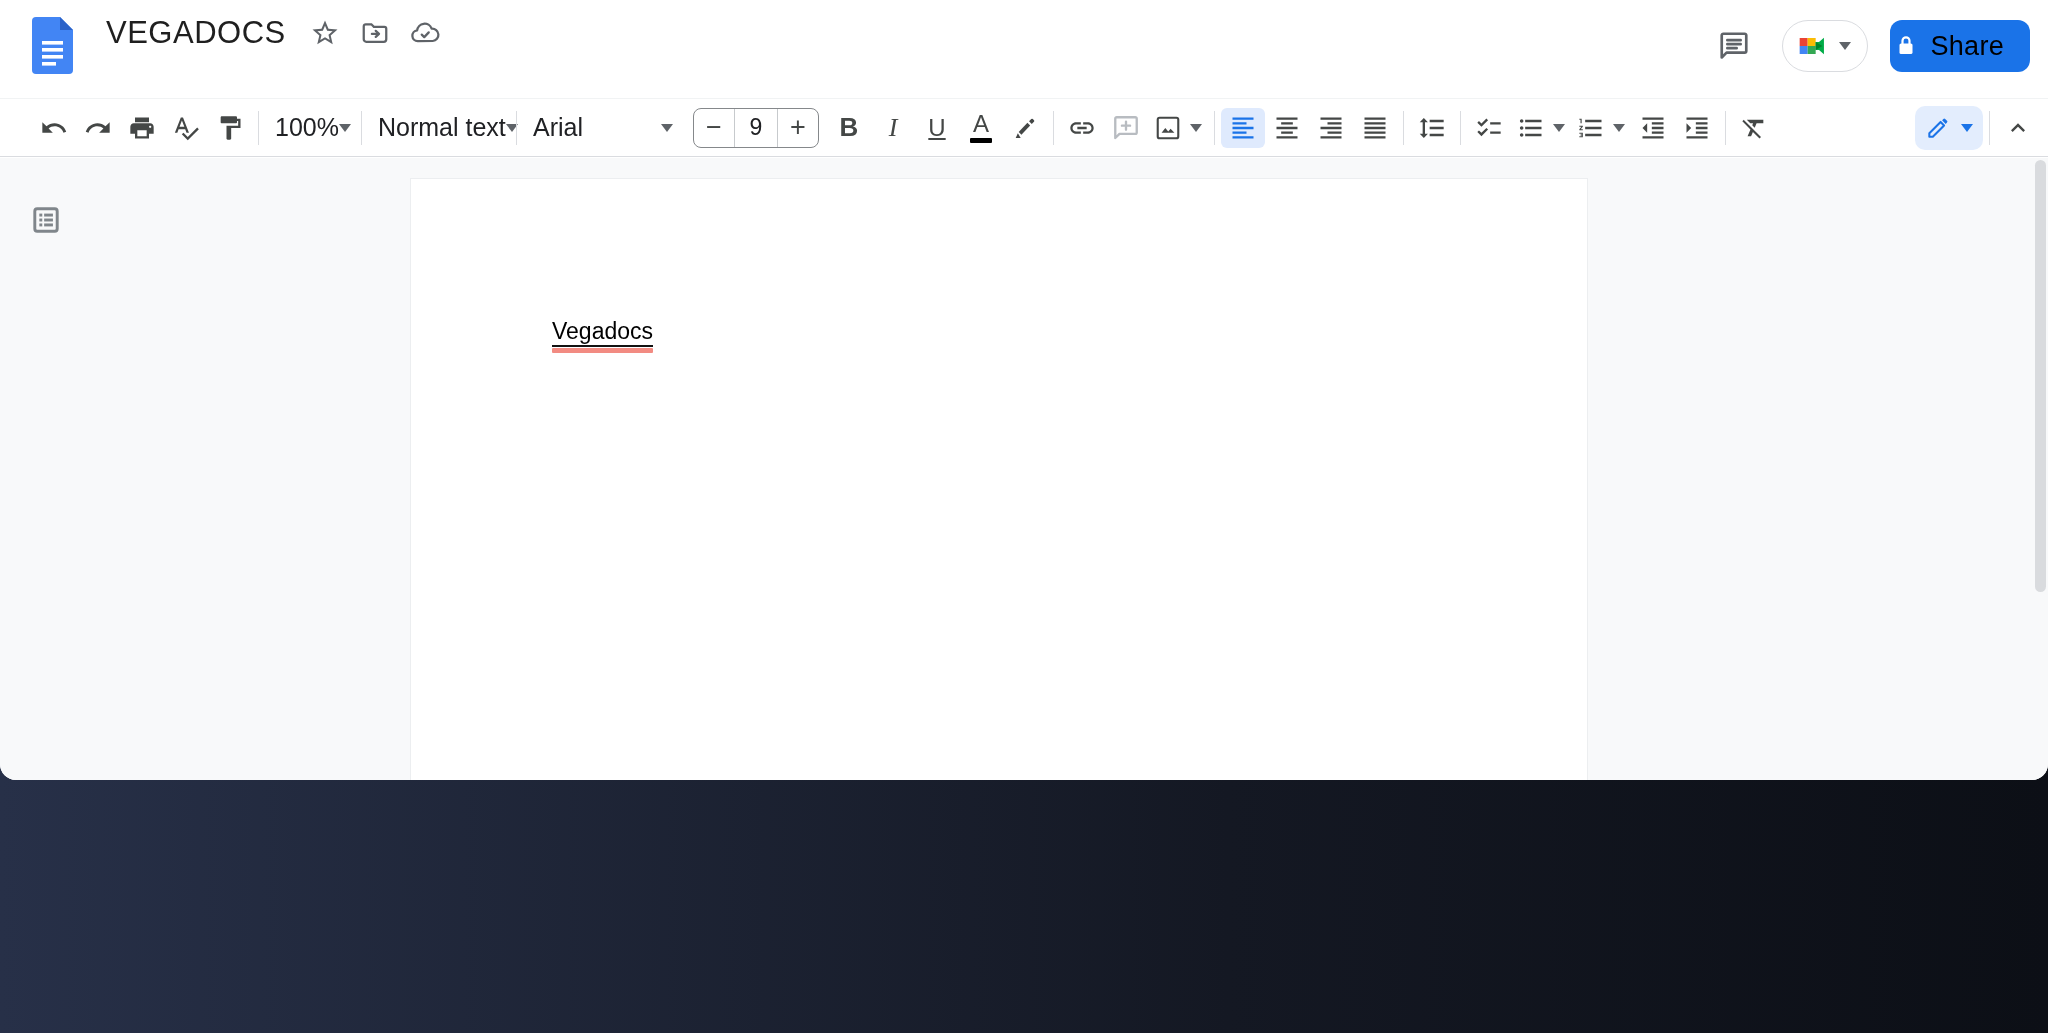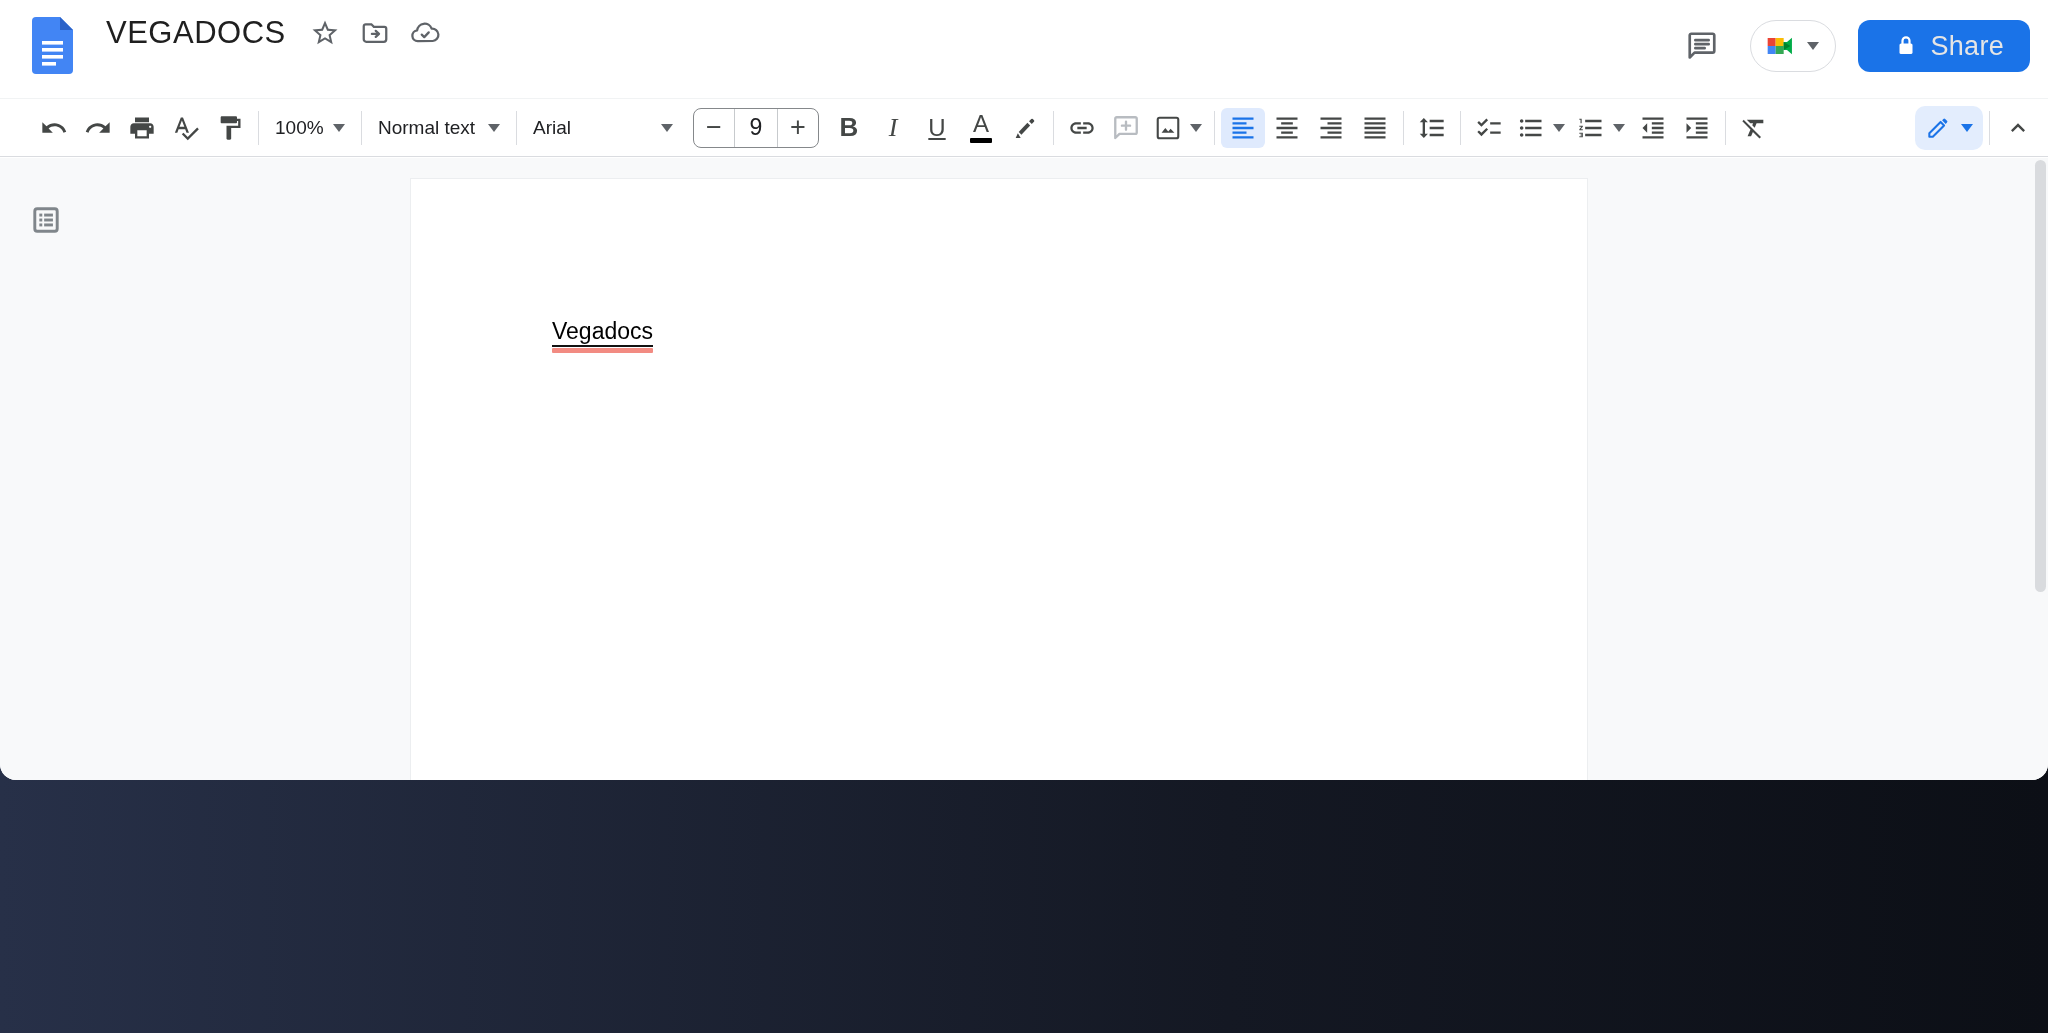--- a/index.html
+++ b/index.html
@@ -23,39 +23,39 @@
   .menubar { position:absolute; left:94px; top:50px; display:flex; align-items:center; height:38px; }
   .menu-item { font-size:26px; color:#202124; padding:3px 14px; border-radius:8px; cursor:pointer; white-space:nowrap; }
   .last-edit { margin-left:26px; font-size:22px; color:#5f6368; text-decoration:underline; cursor:pointer; white-space:nowrap; }
   .header-right { position:absolute; right:18px; top:20px; height:52px; display:flex; align-items:center; gap:22px; }
   .hbtn { width:52px; height:52px; display:flex; align-items:center; justify-content:center; border-radius:50%;
           color:#5f6368; cursor:pointer; }
   .hbtn svg { width:32px; height:32px; }
   .meet-pill { display:flex; align-items:center; gap:10px; border:1px solid #dadce0; border-radius:28px;
                padding:0 16px 0 14px; height:52px; cursor:pointer; background:#fff; }
   .meet-pill svg { width:32px; height:32px; }
-  .share-btn { display:flex; align-items:center; gap:12px; background:#1a73e8; color:#e5e5e5; height:52px;
-               padding:0 26px 0 36px; border-radius:12px; border:none; cursor:pointer; }
+  .share-btn { display:flex; align-items:center; gap:12px; background:#1a73e8; color:#000000; height:52px;
+               padding:0 26px 0 4px; border-radius:12px; border:none; cursor:pointer; }
   .share-btn svg { width:24px; height:24px; }
   .share-label { font-size:27px; font-weight:500; letter-spacing:.3px; }
 
   
   .toolbar { position:absolute; left:0; top:98px; width:100%; height:59px; background:#fff;
              border-top:1px solid #f1f3f4; border-bottom:1px solid #dadce0;
              display:flex; align-items:center; padding:0 8px 0 32px; }
   .ib { width:44px; height:40px; display:flex; align-items:center; justify-content:center;
         border-radius:6px; color:#444746; cursor:pointer; flex:none; }
   .ib svg { width:28px; height:28px; }
   .ib.disabled { color:#b8bcc1; cursor:default; }
   .sep { width:1px; height:34px; background:#dadce0; margin:0 6px; flex:none; }
   .crt { width:0; height:0; border-left:6px solid transparent; border-right:6px solid transparent;
          border-top:8px solid #5f6368; flex:none; }
   .ctrl { display:flex; align-items:center; justify-content:space-between; height:40px; border-radius:6px;
           cursor:pointer; color:#202124; flex:none; padding:0 10px; }
-  .ctrl-label { font-size:19px; color:#202124; white-space:nowrap; }
+  .ctrl-label { font-size:25px; color:#202124; white-space:nowrap; }
   .zoom-ctrl { width:90px; }
   .styles-ctrl { width:142px; }
   .font-ctrl { width:160px; margin-right:10px; }
   .fontsize { display:flex; align-items:stretch; height:40px; border:1px solid #85888b; border-radius:8px;
               overflow:hidden; flex:none; margin-right:8px; }
   .fs-seg { display:flex; align-items:center; justify-content:center; cursor:pointer; color:#444746; }
   .fs-minus,.fs-plus { width:40px; font-size:27px; }
   .fs-val { width:44px; font-size:23px; color:#202124; border-left:1px solid #c7cacd; border-right:1px solid #c7cacd; }
   .glyph-b { font-size:26px; font-weight:bold; }
   .glyph-i { font-size:26px; font-style:italic; font-family:"Liberation Serif", serif; font-weight:500; }

